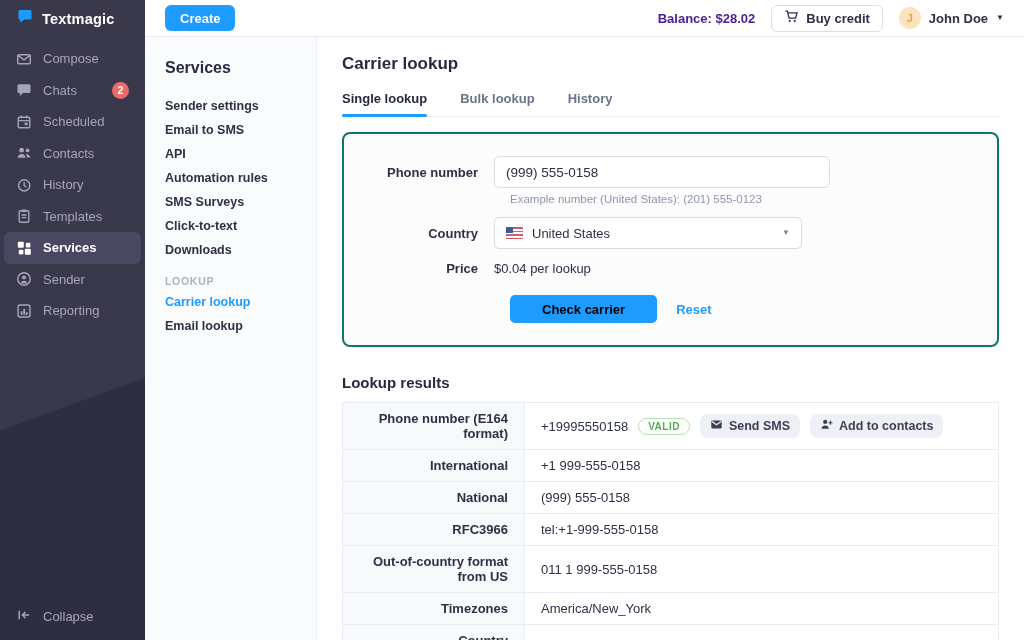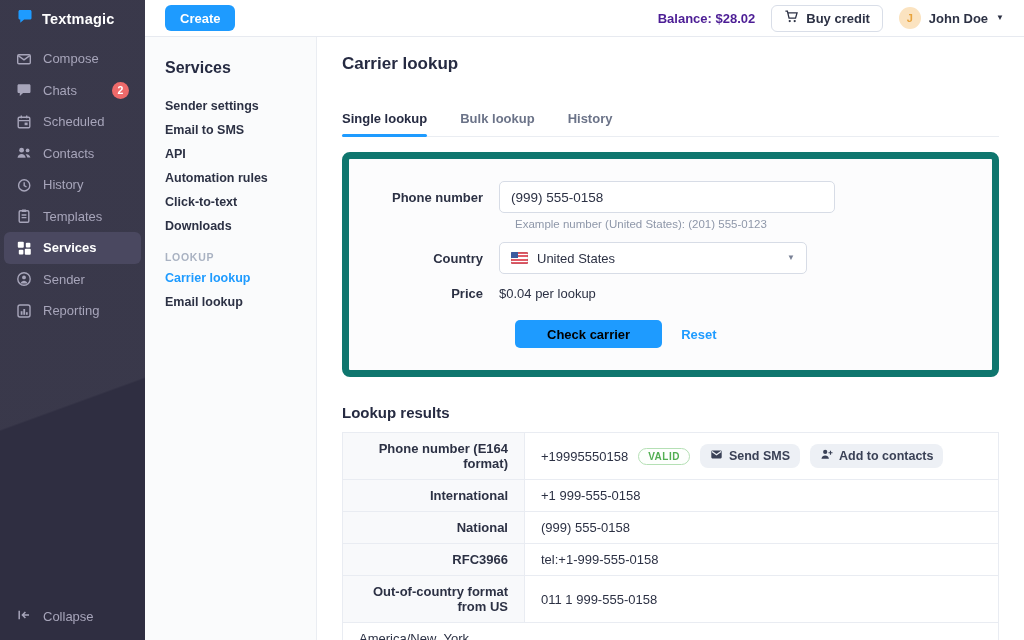--- a/index.html
+++ b/index.html
@@ -77,27 +77,27 @@
   }
   .services-title { font-size: 16px; font-weight: bold; color: #262b42; margin: 8px 0 17px; }
   .snav-item { height: 24px; display: flex; align-items: center; font-size: 12.5px; font-weight: bold; color: #2c3144; cursor: pointer; white-space: nowrap; }
   .snav-section { font-size: 10.5px; font-weight: bold; letter-spacing: .7px; color: #a9b2c2; margin: 13px 0 3px; }
   .snav-item.active { color: #1e9bff; }
 
   
   .content { flex: 1; padding: 17px 25px 0; overflow: hidden; min-width: 0; }
   .page-title { font-size: 17px; font-weight: bold; color: #262b42; margin: 0 0 17px; }
   .tabs { display: flex; gap: 33px; border-bottom: 1px solid #eaedf2; }
-  .tab { font-size: 13px; font-weight: bold; color: #6b7388; padding-bottom: 10px; position: relative; cursor: pointer; margin-top: 20px; }
+  .tab { font-size: 13px; font-weight: bold; color: #6b7388; padding-bottom: 10px; position: relative; cursor: pointer; }
   .tab.active { color: #262b42; }
   .tab.active::after { content: ""; position: absolute; left: 0; right: 0; bottom: -1px; height: 3px; background: #1e9bff; border-radius: 2px; }
 
   .card {
     margin-top: 15px; background: #fcfcfd;
-    border: 7px solid #0f766e; border-radius: 8px;
+    border: 2px solid #0f766e; border-radius: 8px;
     padding: 22px 0;
   }
   .form-row { display: flex; align-items: center; }
   .form-label { width: 150px; min-width: 150px; text-align: right; padding-right: 16px; font-size: 13px; font-weight: bold; color: #2c3144; }
   .text-input {
     width: 336px; height: 32px; border: 1px solid #d7dce6; border-radius: 5px;
     padding: 0 11px; font-size: 13.5px; color: #2c3144; background: #fff; font-family: inherit;
   }
   .hint { margin: 5px 0 12px 166px; font-size: 11.5px; color: #8e97a9; }
   .select {
@@ -284,20 +284,21 @@
     </header>
 
     <div class="body">
 
       <nav class="services-nav">
         <div class="services-title">Services</div>
         <div class="snav-item">Sender settings</div>
         <div class="snav-item">Email to SMS</div>
         <div class="snav-item">API</div>
         <div class="snav-item">Automation rules</div>
+        <div class="snav-item">SMS Surveys</div>
         <div class="snav-item">Click-to-text</div>
         <div class="snav-item">Downloads</div>
         <div class="snav-section">LOOKUP</div>
         <div class="snav-item active">Carrier lookup</div>
         <div class="snav-item">Email lookup</div>
       </nav>
 
       <main class="content">
         <h1 class="page-title">Carrier lookup</h1>
 
@@ -382,20 +383,21 @@
                 <span>tel:+1-999-555-0158</span>
               </div>
           </div>
           <div class="trow">
             <div class="tlabel">Out-of-country format from US</div>
             <div class="tvalue">
                 <span>011 1 999-555-0158</span>
               </div>
           </div>
           <div class="trow">
+            <div class="tlabel">Timezones</div>
             <div class="tvalue">
                 <span>America/New_York</span>
               </div>
           </div>
           <div class="trow">
             <div class="tlabel">Country</div>
             <div class="tvalue">
               
               
             </div>

